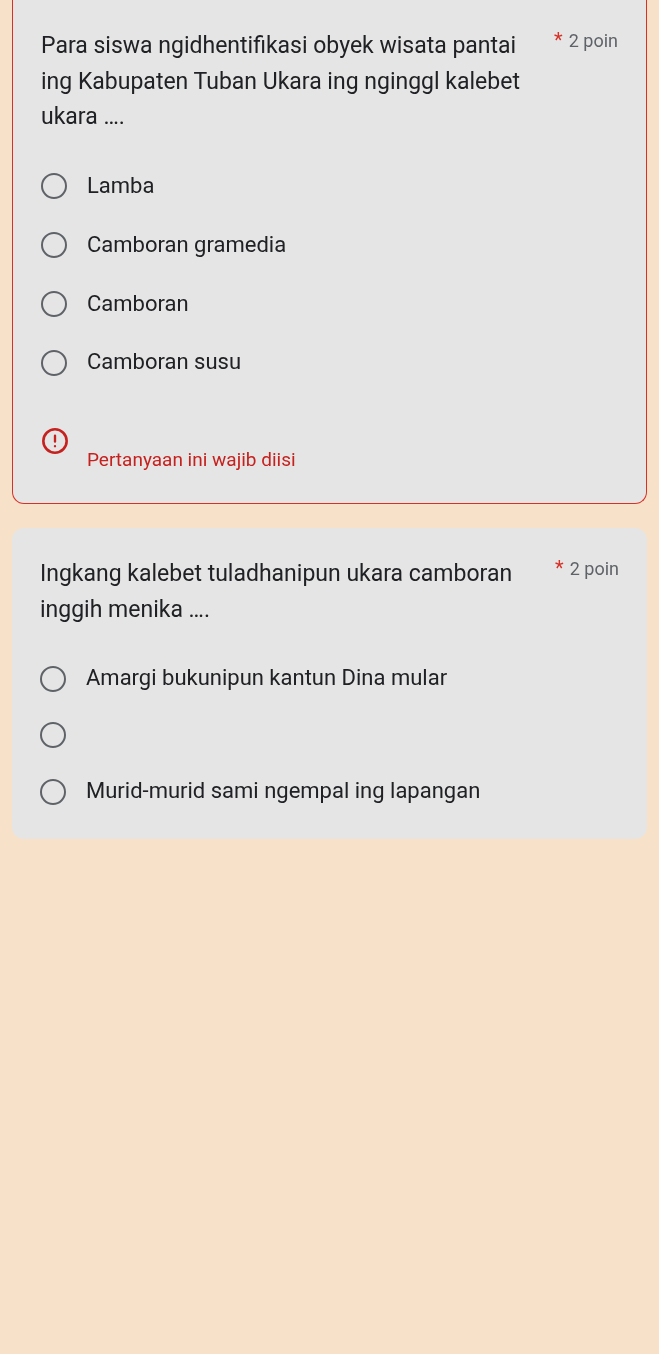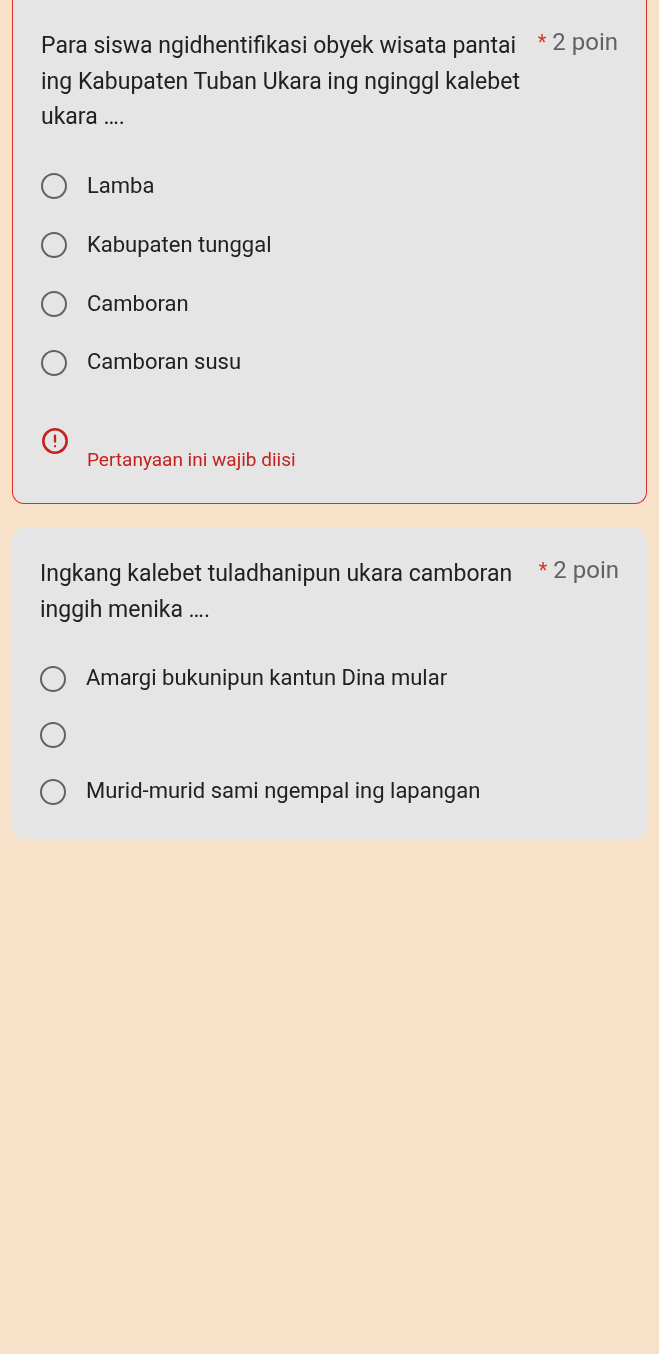--- a/index.html
+++ b/index.html
@@ -37,21 +37,21 @@
     flex: 1;
     padding-right: 12px;
   }
   .points-wrap {
     display: flex;
     align-items: center;
     gap: 6px;
     flex-shrink: 0;
   }
   .req-star { color: #d93025; font-size: 20px; }
-  .points { color: #5f6368; font-size: 24px; }
+  .points { color: #5f6368; font-size: 18px; }
   .options { display: flex; flex-direction: column; gap: 28px; }
   .option {
     display: flex;
     align-items: center;
     gap: 20px;
     cursor: pointer;
   }
   .radio {
     width: 26px;
     height: 26px;
@@ -91,21 +91,21 @@
       <span class="points">2 poin</span>
     </div>
   </div>
   <div class="options">
     <div class="option">
       <div class="radio"></div>
       <div class="option-label">Lamba</div>
     </div>
     <div class="option">
       <div class="radio"></div>
-      <div class="option-label">Kabupaten tunggal</div>
+      <div class="option-label">Camboran gramedia</div>
     </div>
     <div class="option">
       <div class="radio"></div>
       <div class="option-label">Camboran</div>
     </div>
     <div class="option">
       <div class="radio"></div>
       <div class="option-label">Camboran susu</div>
     </div>
   </div>

